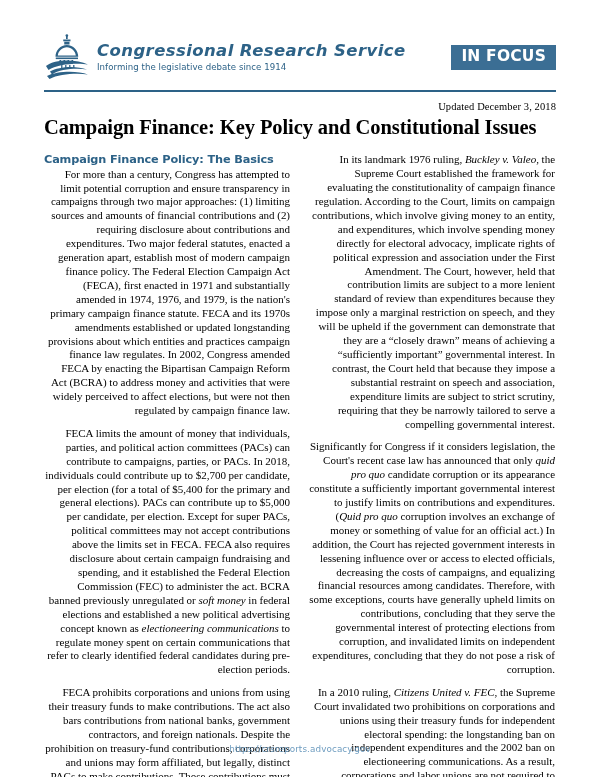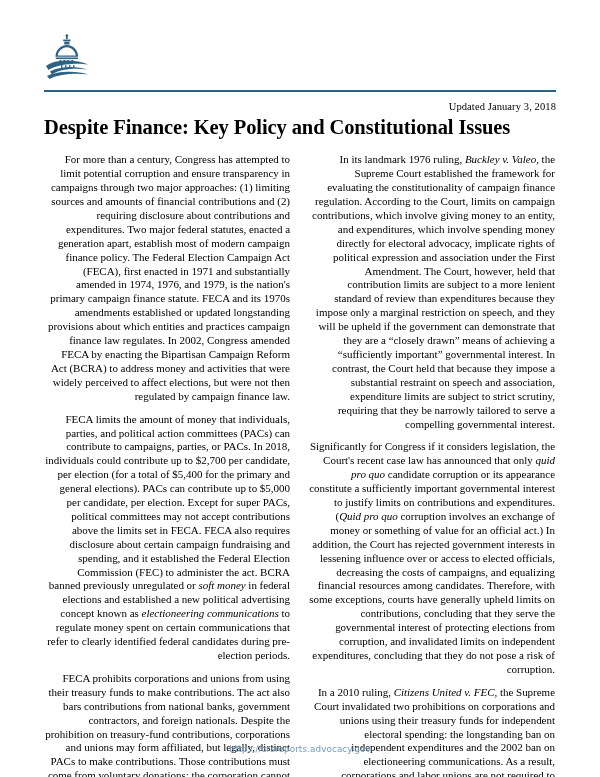--- a/index.html
+++ b/index.html
@@ -166,32 +166,38 @@
           <rect x="55" y="52" width="3.2" height="7.5"></rect>
           <path d="M4 64 C22 50 64 50 88 61 C66 57 26 60 9 72 z"></path>
           <path d="M12 75 C30 64 66 63 86 71 C64 68 32 70 16 81 z"></path>
           <path d="M6 84 C26 74 66 73 88 81 C64 78 30 80 11 90 z"></path>
           <rect x="34" y="62" width="3" height="6" opacity="0.85"></rect>
           <rect x="42" y="62" width="3" height="6" opacity="0.85"></rect>
           <rect x="50" y="62" width="3" height="6" opacity="0.85"></rect>
           <rect x="58" y="62" width="3" height="6" opacity="0.85"></rect>
         </g>
       </svg>
+      <div class="wordmark">
+        <div class="wordmark-title">Congressional Research Service</div>
+        <div class="wordmark-tagline">Informing the legislative debate since 1914</div>
+      </div>
     </div>
+    <div class="in-focus-badge">IN FOCUS</div>
   </div>
 
   <div class="rule"></div>
 
-  <div class="updated">Updated January 3, 2018</div>
-  <h1 class="doc-title">Despite Finance: Key Policy and Constitutional Issues</h1>
+  <div class="updated">Updated December 3, 2018</div>
+  <h1 class="doc-title">Campaign Finance: Key Policy and Constitutional Issues</h1>
 
   <div class="columns">
 
     <div class="col">
 
+      <h2 class="section">Campaign Finance Policy: The Basics</h2>
 
       <p>For more than a century, Congress has attempted to limit potential corruption and ensure transparency in campaigns through two major approaches: (1) limiting sources and amounts of financial contributions and (2) requiring disclosure about contributions and expenditures. Two major federal statutes, enacted a generation apart, establish most of modern campaign finance policy. The Federal Election Campaign Act (FECA), first enacted in 1971 and substantially amended in 1974, 1976, and 1979, is the nation's primary campaign finance statute. FECA and its 1970s amendments established or updated longstanding provisions about which entities and practices campaign finance law regulates. In 2002, Congress amended FECA by enacting the Bipartisan Campaign Reform Act (BCRA) to address money and activities that were widely perceived to affect elections, but were not then regulated by campaign finance law.</p>
 
       <p><span>FECA limits the amount of money that individuals, parties, and political action committees (PACs) can contribute to campaigns, parties, or PACs. In 2018, individuals could contribute up to $2,700 per candidate, per election (for a total of $5,400 for the primary and general elections). PACs can contribute up to $5,000 per candidate, per election. Except for super PACs, political committees may not accept contributions above the limits set in FECA. FECA also requires disclosure about certain campaign fundraising and spending, and it established the Federal Election Commission (FEC) to administer the act. BCRA banned previously unregulated or </span><i>soft money</i><span> in federal elections and established a new political advertising concept known as </span><i>electioneering communications</i><span> to regulate money spent on certain communications that refer to clearly identified federal candidates during pre-election periods.</span></p>
 
       <p>FECA prohibits corporations and unions from using their treasury funds to make contributions. The act also bars contributions from national banks, government contractors, and foreign nationals. Despite the prohibition on treasury-fund contributions, corporations and unions may form affiliated, but legally, distinct PACs to make contributions. Those contributions must come from voluntary donations; the corporation cannot simply route its treasury funds through a PAC.</p>
 
       <h2 class="section big">Constitutional Considerations for Legislation</h2>
 
     </div>

